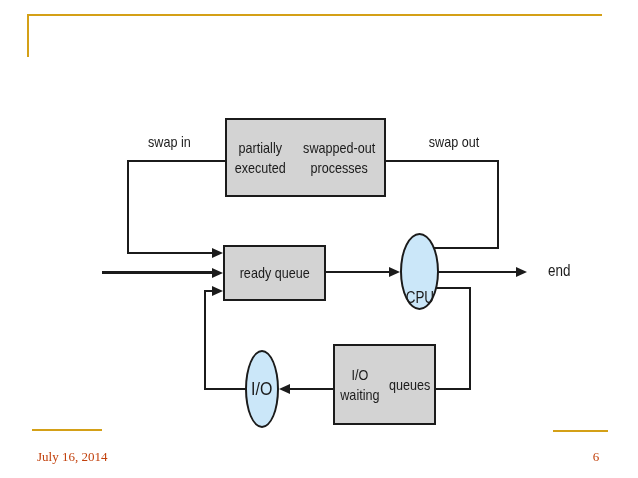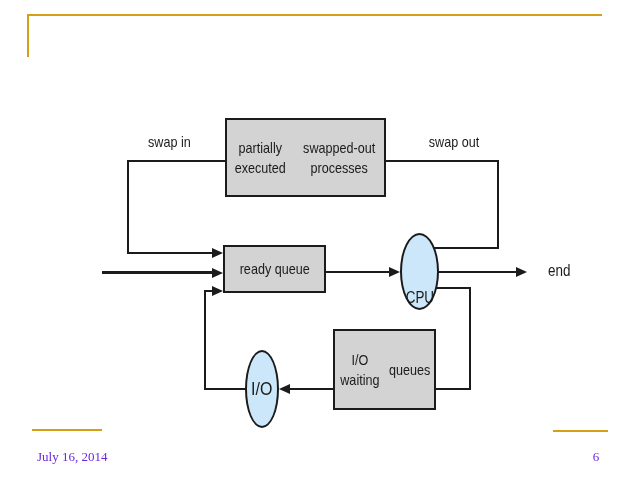--- a/index.html
+++ b/index.html
@@ -19,21 +19,21 @@
   .rule-top-h      { left: 27px;  top: 14px;  width: 575px; height: 2px; }
   .rule-top-v      { left: 27px;  top: 14px;  width: 2px;   height: 43px; }
   .rule-bot-left   { left: 32px;  top: 429px; width: 70px;  height: 2px; }
   .rule-bot-right  { left: 553px; top: 430px; width: 55px;  height: 2px; }
 
   
   .footer-text {
     position: absolute;
     font-family: "Liberation Serif", serif;
     font-size: 13px;
-    color: #6d28d9;
+    color: #c2410c;
   }
   .date-text   { left: 37px;  top: 449px; }
   .page-number { left: 588px; top: 449px; width: 16px; text-align: center; }
 
   
   .dline { position: absolute; background: var(--line, #1b1b1b); }
   .l-swapin-top    { left: 128px; top: 160px; width: 98px;  height: 2px; }
   .l-swapin-v      { left: 127px; top: 160px; width: 2px;   height: 94px; }
   .l-swapin-bot    { left: 128px; top: 252px; width: 88px;  height: 2px; }
   .l-main-entry    { left: 102px; top: 271px; width: 112px; height: 3px; }
@@ -85,24 +85,24 @@
   .box {
     background: var(--box-fill, #d3d3d3);
     border: 2px solid var(--line, #1b1b1b);
   }
   .ellipse {
     background: var(--ellipse-fill, #cbe7f9);
     border: 2px solid var(--line, #1b1b1b);
     border-radius: 50%;
   }
   .n-swapped { left: 225px; top: 118px; width: 161px; height: 79px; }
-  .n-ready   { left: 223px; top: 245px; width: 103px; height: 48px; }
+  .n-ready   { left: 223px; top: 245px; width: 103px; height: 56px; }
   .n-cpu     { left: 400px; top: 233px; width: 39px;  height: 77px; font-size: 16px; align-items: flex-end; }
   .n-io      { left: 245px; top: 350px; width: 34px;  height: 78px; font-size: 19px; }
-  .n-iowait  { left: 333px; top: 329px; width: 103px; height: 81px; }
+  .n-iowait  { left: 333px; top: 344px; width: 103px; height: 81px; }
 
   
   .dlabel {
     position: absolute;
     font-size: 15px;
     color: var(--text, #1b1b1b);
     white-space: nowrap;
   }
   .lbl-swapin  { left: 144px; top: 133px; width: 76px; }
   .lbl-swapout { left: 424px; top: 133px; width: 76px; }

